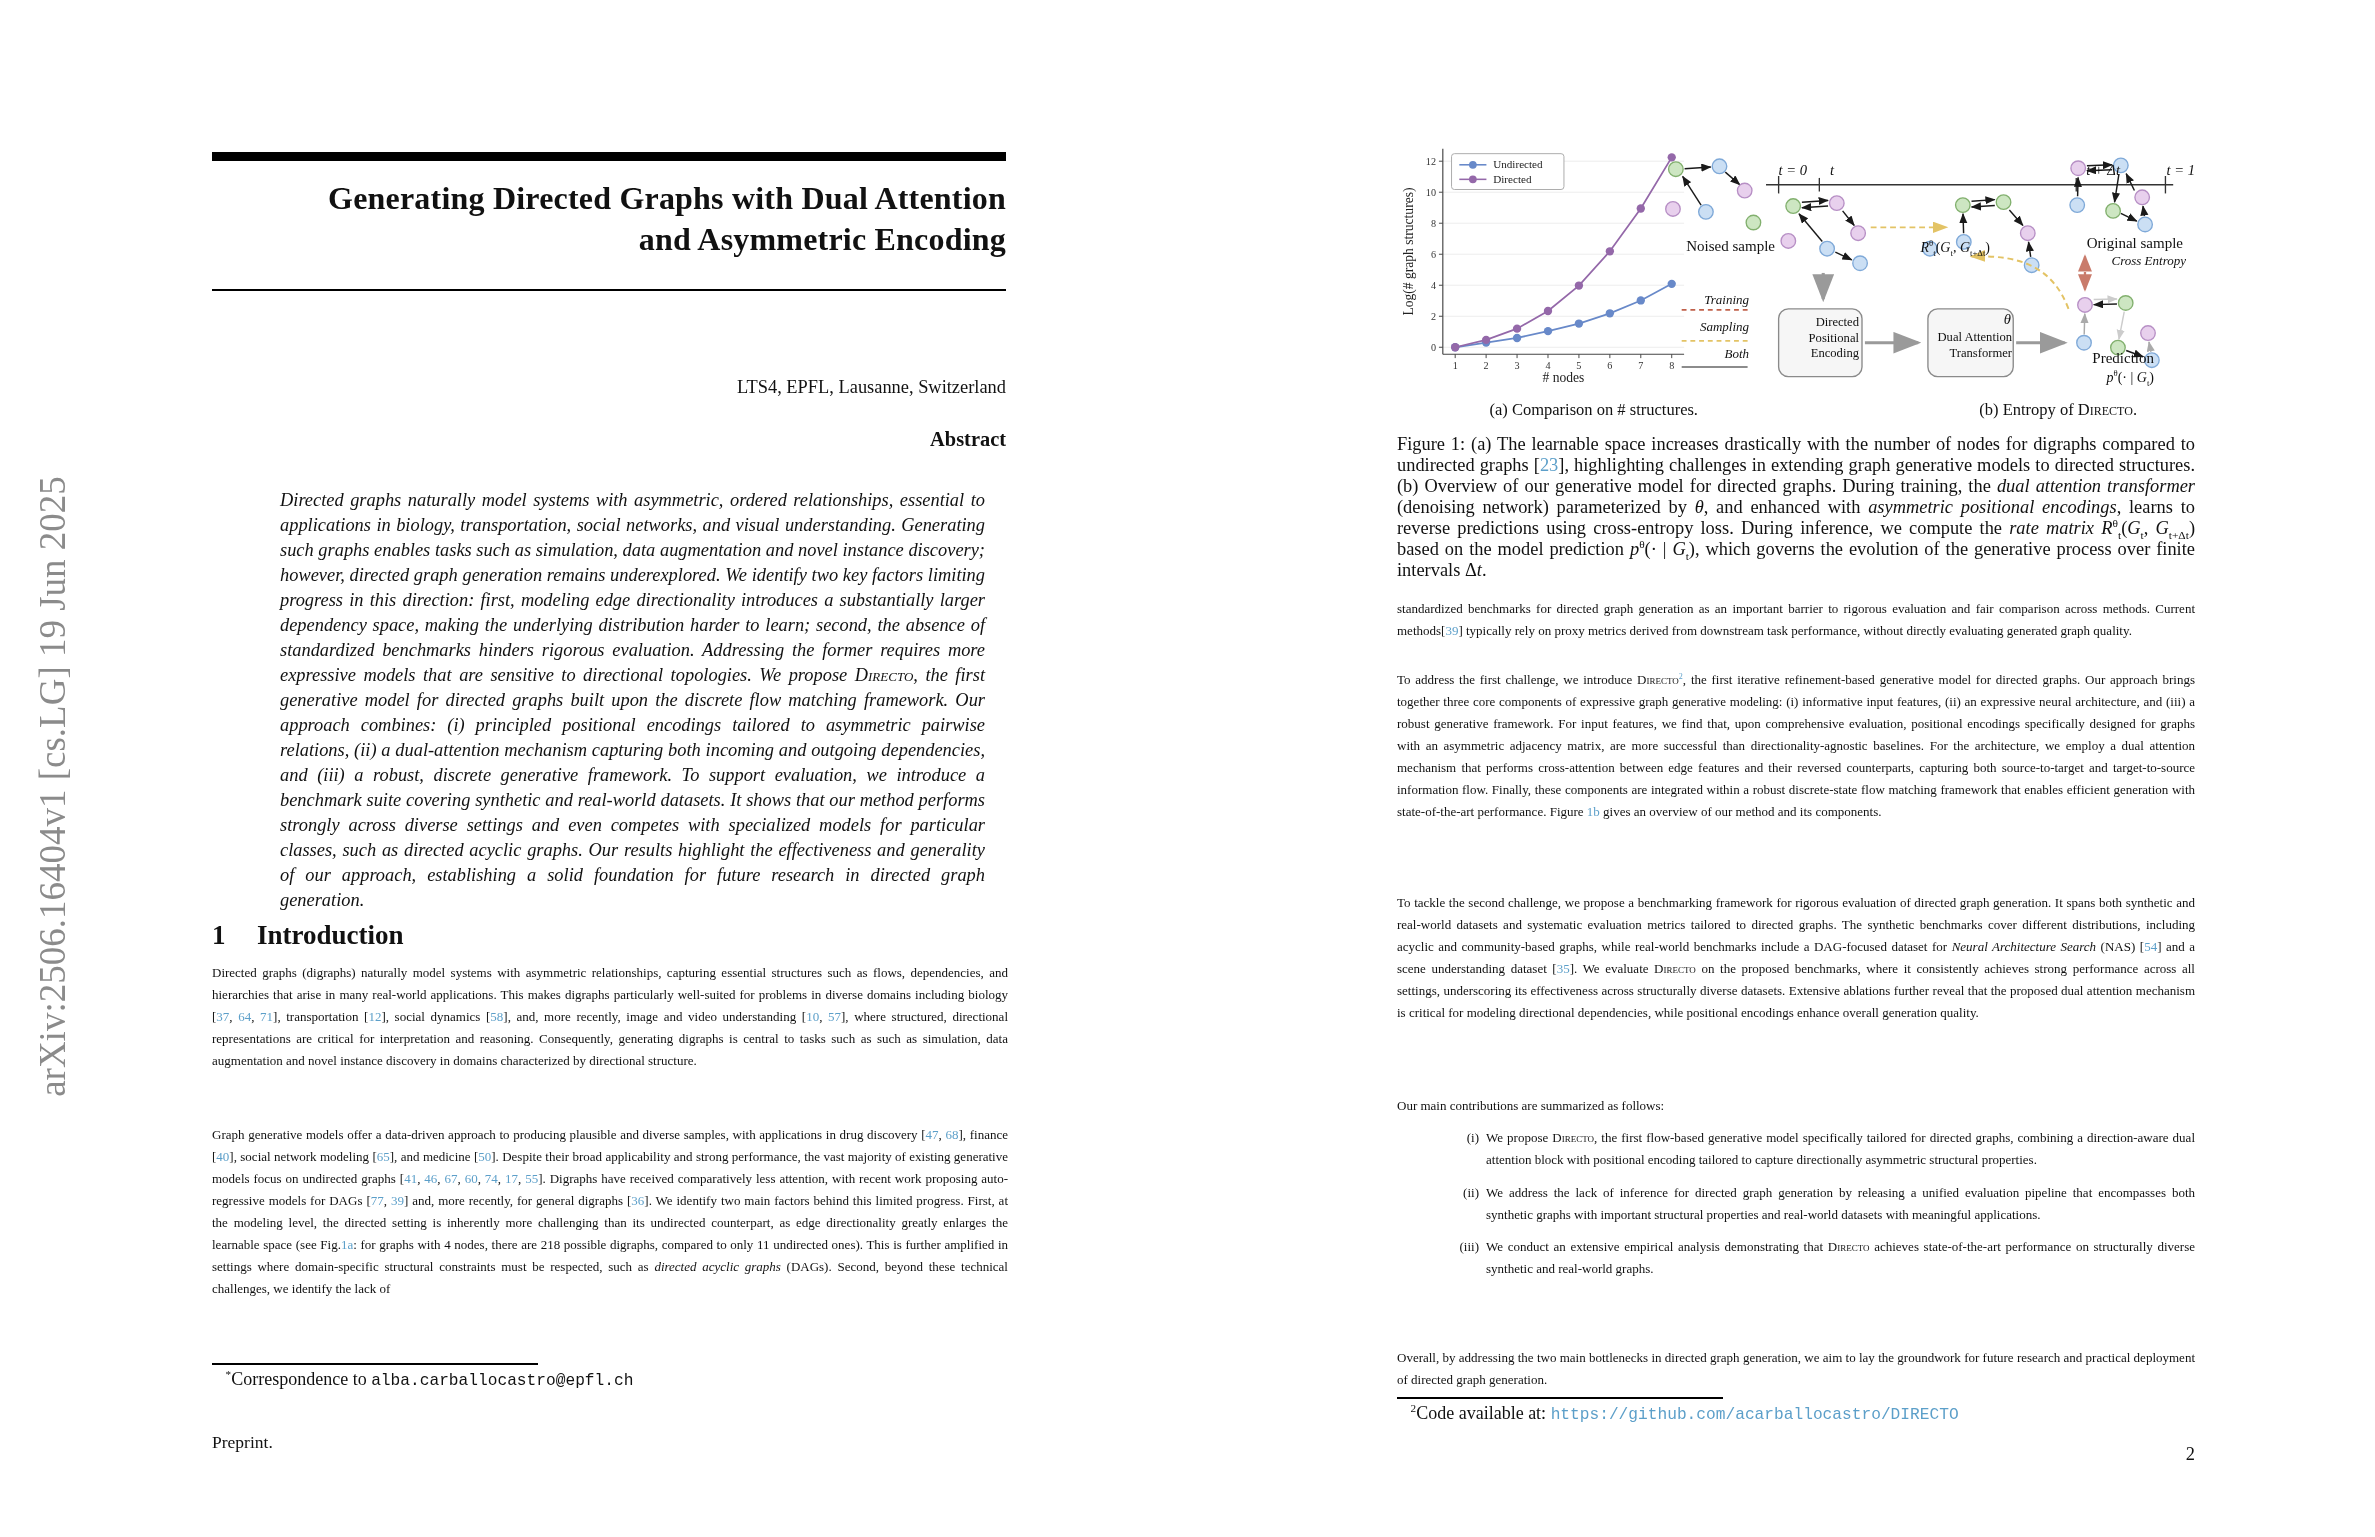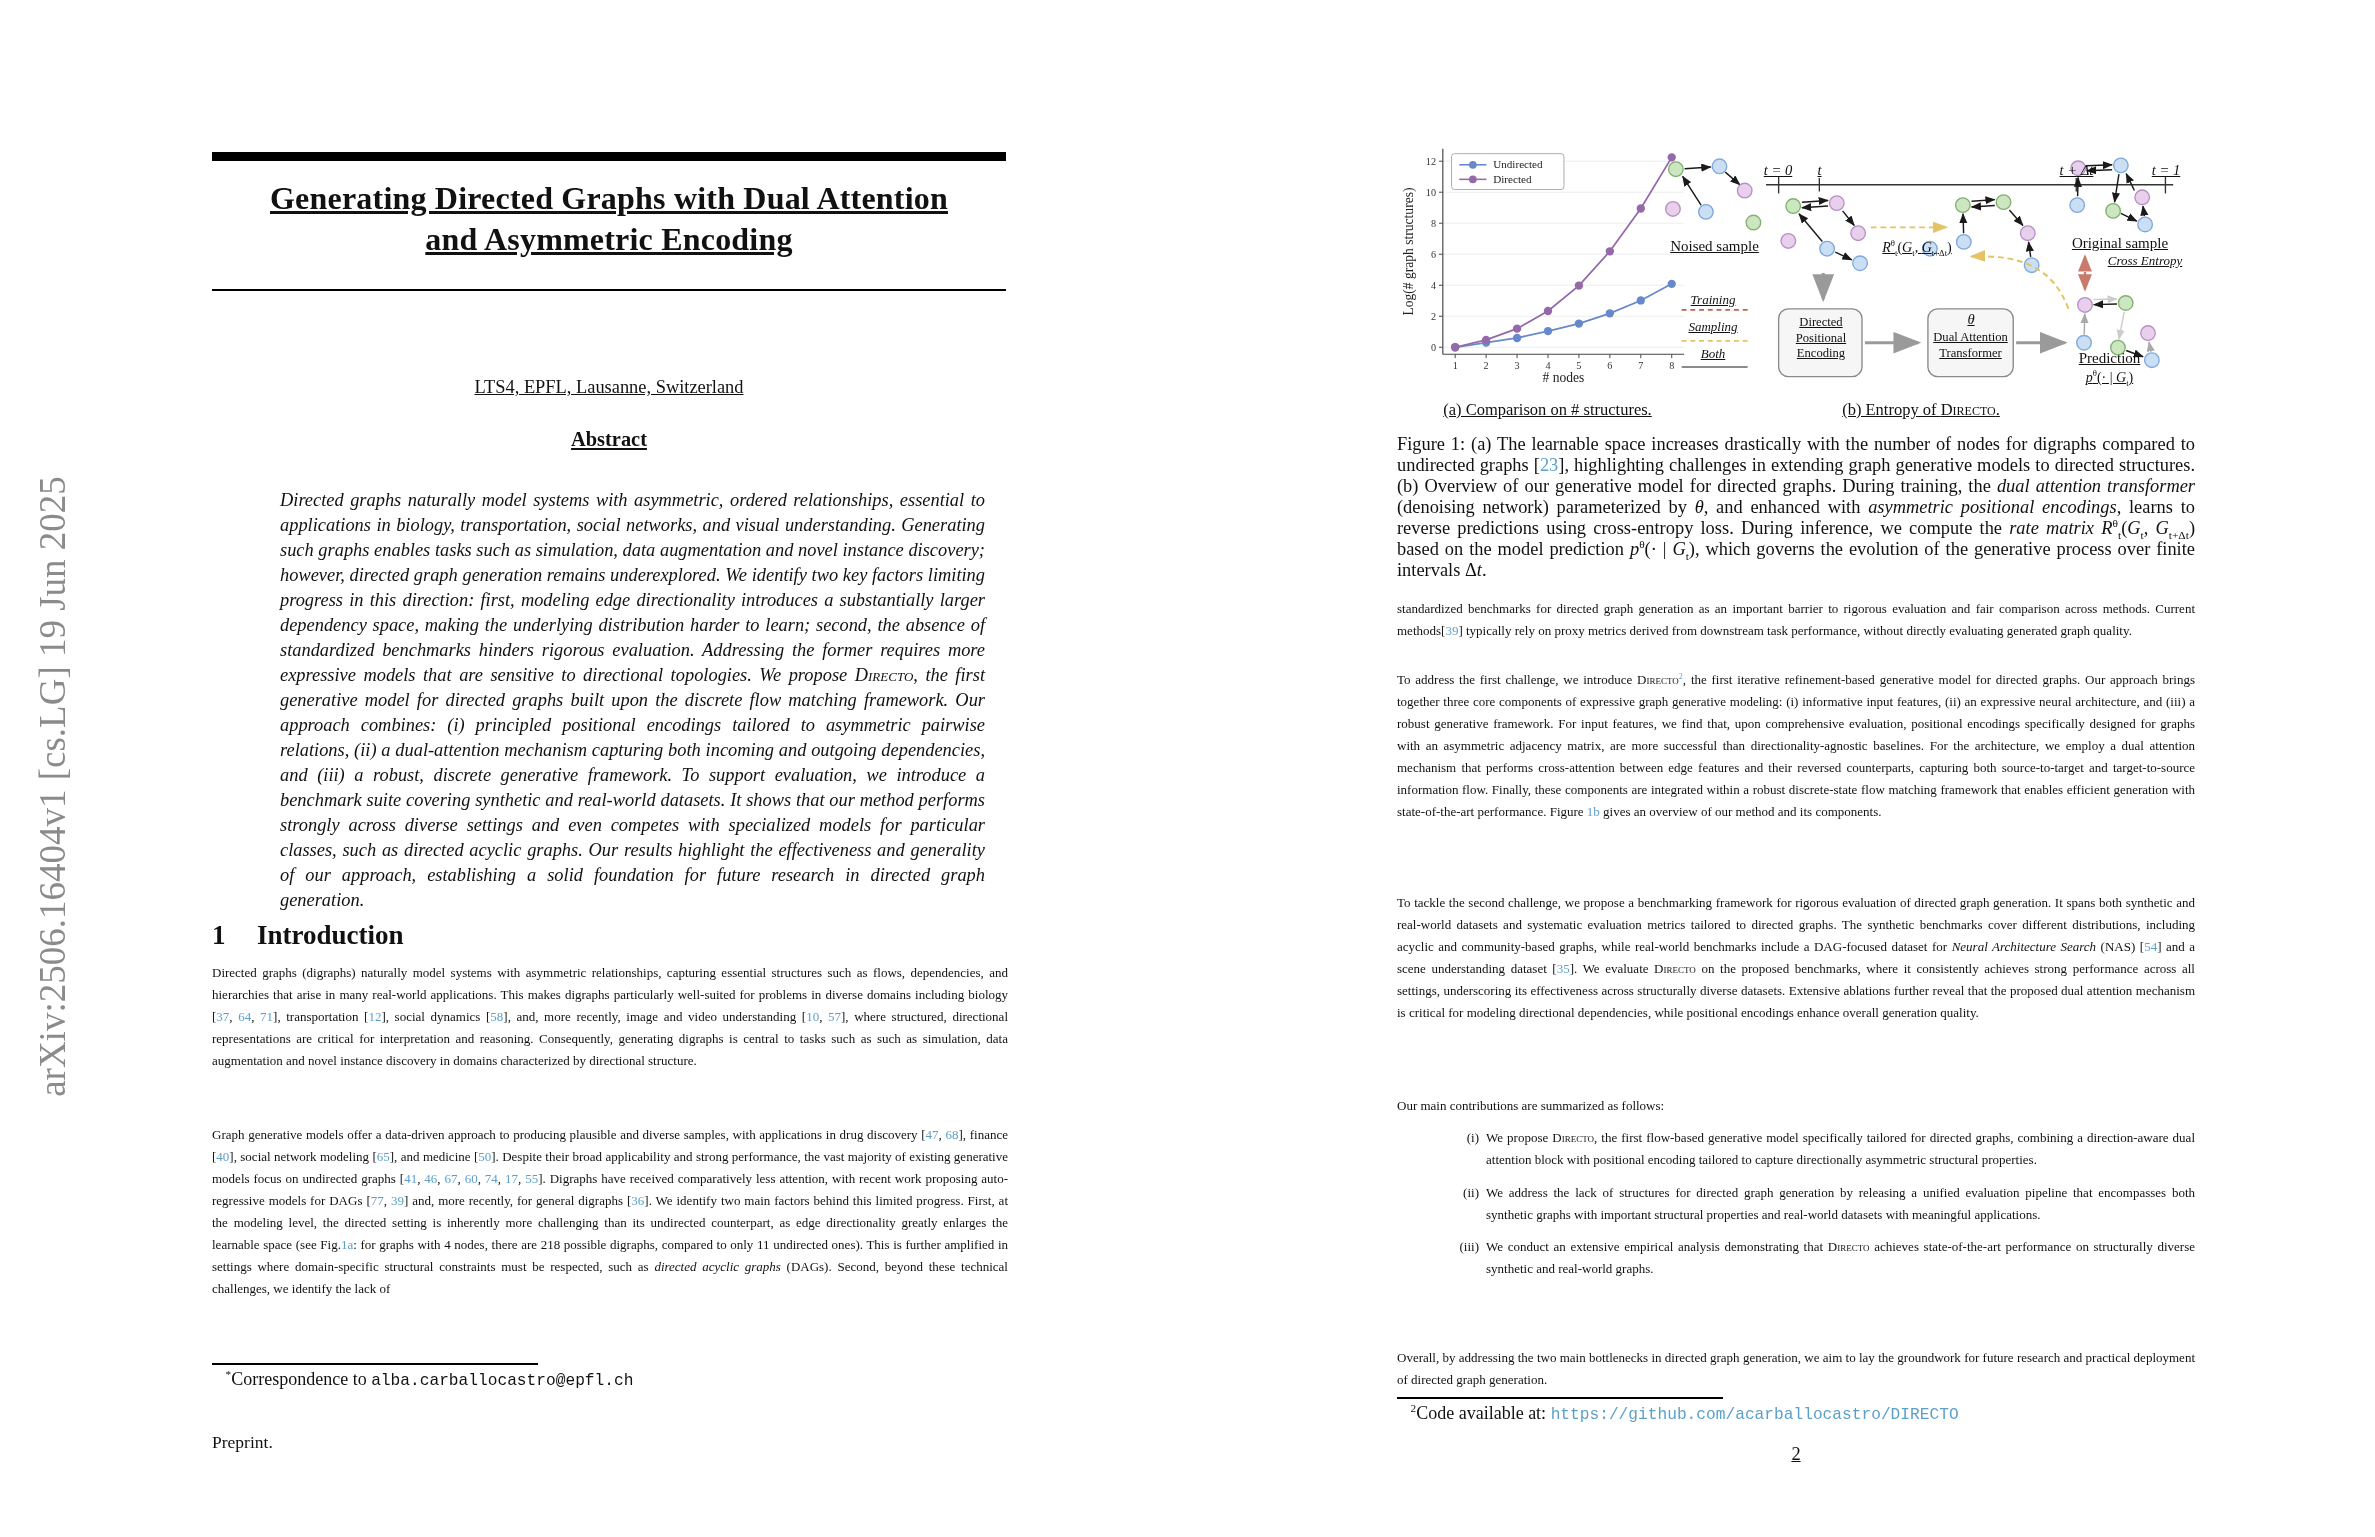--- a/index.html
+++ b/index.html
@@ -1,21 +1,21 @@
 <!DOCTYPE html>
 <html style="--cite: #5C9FC9;"><head>
 <meta charset="utf-8">
 <style>
   :root{ --cite:#5C9FC9; }
   html,body{margin:0;padding:0;background:#ffffff;}
   .canvas{position:relative;width:2375px;height:1537px;background:#ffffff;overflow:hidden;
           font-family:"Liberation Serif",serif;color:#111;}
   .abs{position:absolute;}
   .just{text-align:justify;}
-  .center{text-align:center;text-decoration:underline;}
+  .center{text-align:right;}
   .body-txt{font-size:13px;line-height:22px;}
   .abstract-txt{font-size:18.4px;line-height:25px;font-style:italic;}
   .caption-txt{font-size:18.4px;line-height:21px;}
   .rule{background:#000;}
   .title{font-size:32px;font-weight:bold;letter-spacing:0.2px;}
   .authors{font-size:19.4px;font-weight:bold;}
   .affil{font-size:18.4px;}
   .abstract-h{font-size:20.4px;font-weight:bold;}
   .sec-h{font-size:27px;font-weight:bold;}
   .sec-num{display:inline-block;width:45px;}
@@ -310,21 +310,21 @@
   <div class="abs body-txt just" style="left:1397px;top:892px;width:798px;"><span>To tackle the second challenge, we propose a benchmarking framework for rigorous evaluation of directed graph generation. It spans both synthetic and real-world datasets and systematic evaluation metrics tailored to directed graphs. The synthetic benchmarks cover different distributions, including acyclic and community-based graphs, while real-world benchmarks include a DAG-focused dataset for </span><span class="seg-i">Neural Architecture Search</span><span> (NAS) [</span><span class="seg-c">54</span><span>] and a scene understanding dataset [</span><span class="seg-c">35</span><span>]. We evaluate </span><span class="seg-sc">Directo</span><span> on the proposed benchmarks, where it consistently achieves strong performance across all settings, underscoring its effectiveness across structurally diverse datasets. Extensive ablations further reveal that the proposed dual attention mechanism is critical for modeling directional dependencies, while positional encodings enhance overall generation quality.</span></div>
   <div class="abs body-txt" style="left:1397px;top:1095px;width:798px;"><span>Our main contributions are summarized as follows:</span></div>
 
   <div class="abs body-txt just" style="left:1397px;top:1127px;width:798px;">
     <div class="contrib-item">
       <span class="contrib-marker">(i)</span>
       <span><span>We propose </span><span class="seg-sc">Directo</span><span>, the first flow-based generative model specifically tailored for directed graphs, combining a direction-aware dual attention block with positional encoding tailored to capture directionally asymmetric structural properties.</span></span>
     </div>
     <div class="contrib-item">
       <span class="contrib-marker">(ii)</span>
-      <span><span>We address the lack of structures for directed graph generation by releasing a unified evaluation pipeline that encompasses both synthetic graphs with important structural properties and real-world datasets with meaningful applications.</span></span>
+      <span><span>We address the lack of inference for directed graph generation by releasing a unified evaluation pipeline that encompasses both synthetic graphs with important structural properties and real-world datasets with meaningful applications.</span></span>
     </div>
     <div class="contrib-item">
       <span class="contrib-marker">(iii)</span>
       <span><span>We conduct an extensive empirical analysis demonstrating that </span><span class="seg-sc">Directo</span><span> achieves state-of-the-art performance on structurally diverse synthetic and real-world graphs.</span></span>
     </div>
   </div>
 
   <div class="abs body-txt just" style="left:1397px;top:1347px;width:798px;"><span>Overall, by addressing the two main bottlenecks in directed graph generation, we aim to lay the groundwork for future research and practical deployment of directed graph generation.</span></div>
 
   <div class="abs rule" style="left:1397px;top:1397px;width:326px;height:1.5px;"></div>

